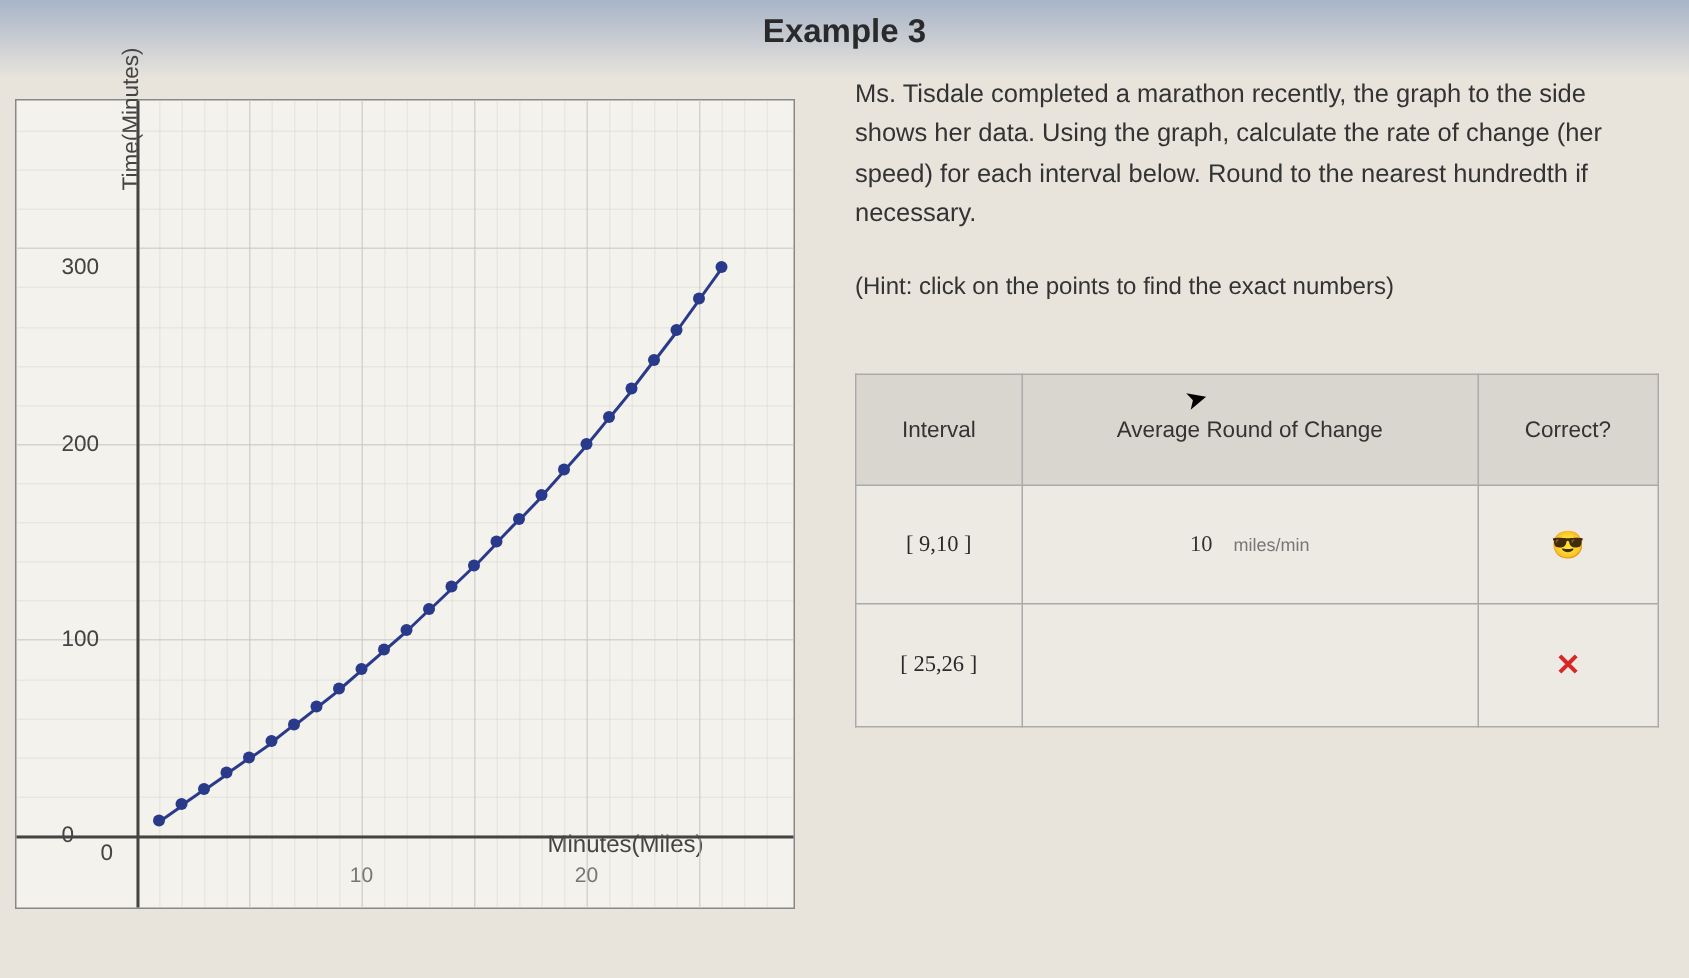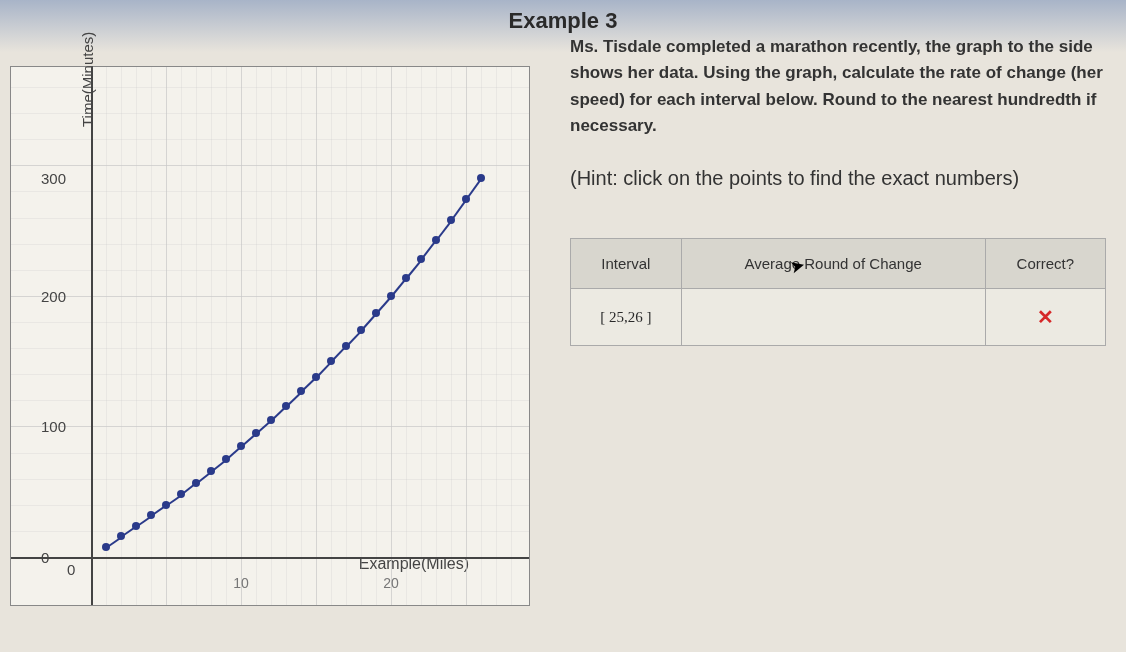--- a/index.html
+++ b/index.html
@@ -94,40 +94,39 @@
     border-radius: 50%;
     transform: translate(-50%, -50%);
   }
   .data-line {
     position: absolute;
     height: 2px;
     background: #2a3a8a;
     transform-origin: left center;
   }
   .problem-text {
-    margin-top: 24px;
+    margin-top: 40px;
     font-size: 17px;
     line-height: 1.55;
     color: #333;
-    font-weight: bold;
   }
   .hint-text {
     margin-top: 28px;
-    font-size: 20px;
+    font-size: 16px;
     color: #333;
   }
   table.answers {
     margin-top: 48px;
     border-collapse: collapse;
     width: 100%;
     background: #eceae2;
   }
   table.answers th, table.answers td {
     border: 1px solid #aaa;
-    padding: 16px 10px;
+    padding: 28px 10px;
     text-align: center;
     font-size: 15px;
   }
   table.answers th {
     background: #d8d6ce;
     font-weight: normal;
     color: #333;
   }
   .math {
     font-family: 'Times New Roman', serif;
@@ -165,21 +164,21 @@
 </head>
 <body>
 
 <h2 class="title">Example 3</h2>
 
 <div class="page">
 
   <div class="left-col">
     <div class="chart-box" id="chart">
       <span class="y-label">Time(Minutes)</span>
-      <span class="x-label">Example(Miles)</span>
+      <span class="x-label">Minutes(Miles)</span>
     <div class="grid-line-v" style="left: 80px; opacity: 0.7;"></div>
         <div class="grid-line-v" style="left: 95px; opacity: 0.25;"></div>
         <div class="grid-line-v" style="left: 110px; opacity: 0.25;"></div>
         <div class="grid-line-v" style="left: 125px; opacity: 0.25;"></div>
         <div class="grid-line-v" style="left: 140px; opacity: 0.25;"></div>
         <div class="grid-line-v" style="left: 155px; opacity: 0.7;"></div>
         <div class="grid-line-v" style="left: 170px; opacity: 0.25;"></div>
         <div class="grid-line-v" style="left: 185px; opacity: 0.25;"></div>
         <div class="grid-line-v" style="left: 200px; opacity: 0.25;"></div>
         <div class="grid-line-v" style="left: 215px; opacity: 0.25;"></div>
@@ -293,20 +292,25 @@
     <table class="answers">
       <thead>
         <tr>
           <th>Interval</th>
           <th>Average Round of Change</th>
           <th>Correct?</th>
         </tr>
       </thead>
       <tbody id="table-body">
           <tr>
+            <td class="math">[ 9,10 ]</td>
+            <td class="rate-cell"><span class="rate-val">10</span><span class="rate-unit">miles/min</span></td>
+            <td><span class="cool-emoji">😎</span></td>
+          </tr>
+          <tr>
             <td class="math">[ 25,26 ]</td>
             <td class="rate-cell"></td>
             <td><span class="x-mark">✕</span></td>
           </tr>
         </tbody>
     </table>
   </div>
 
 </div>
 

